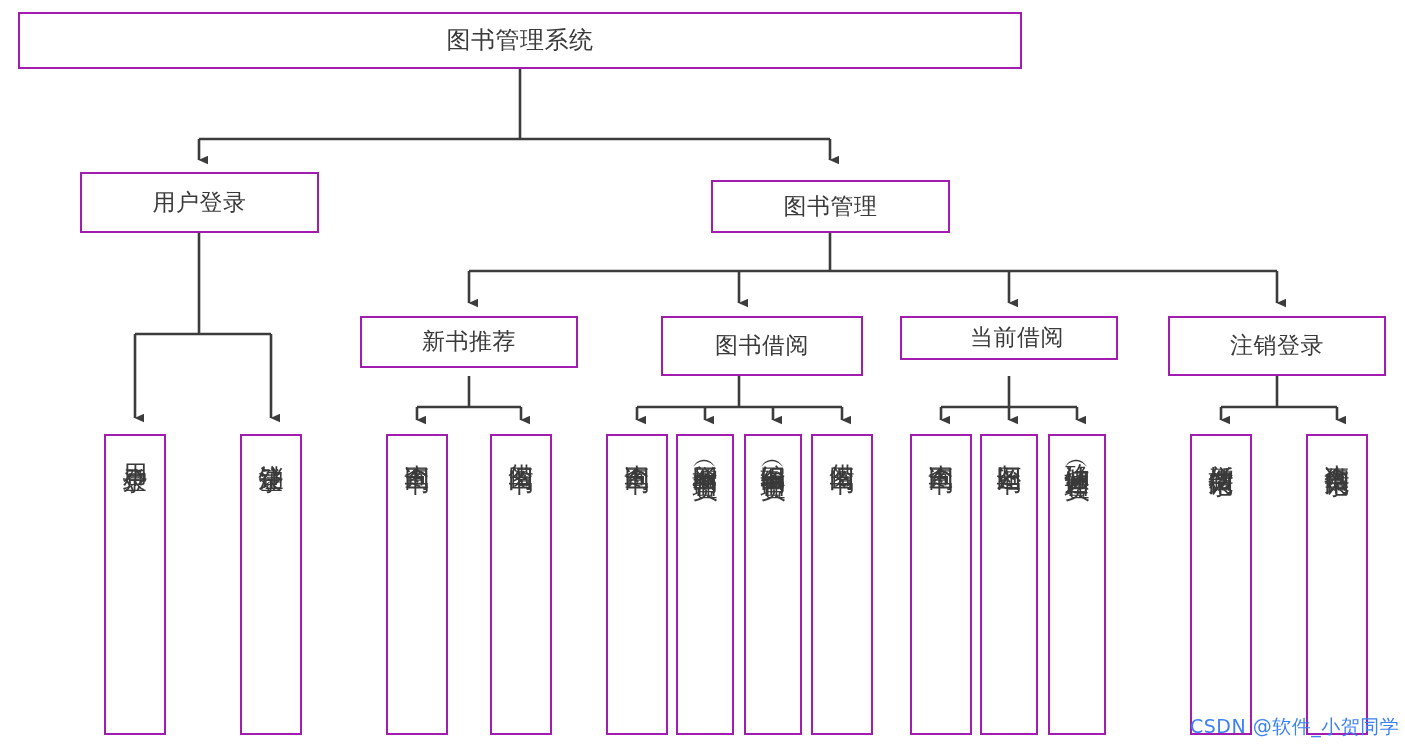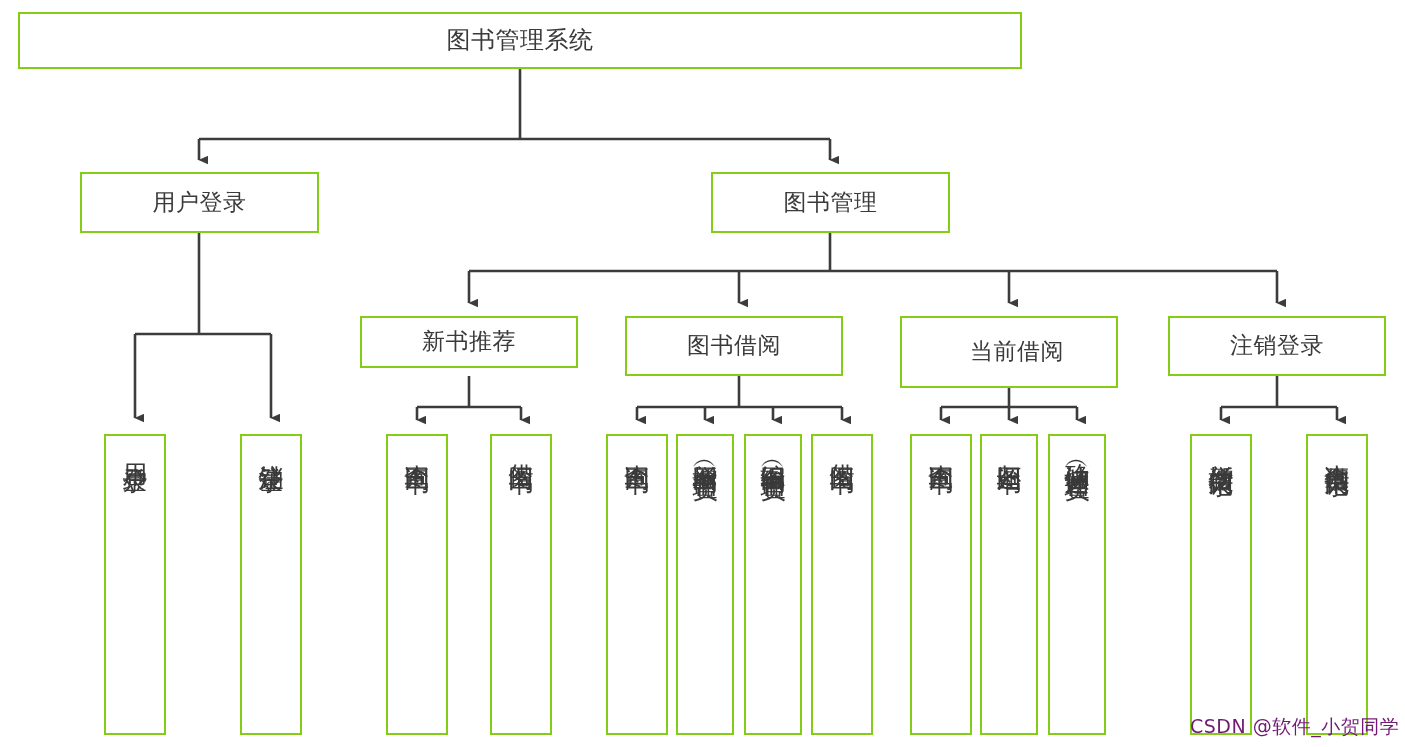--- a/index.html
+++ b/index.html
@@ -23,21 +23,21 @@
     left: 0;
     top: 0;
     width: 1405px;
     height: 747px;
     pointer-events: none;
   }
   .node {
     position: absolute;
     box-sizing: border-box;
     background: #ffffff;
-    border: 2px solid #84cc16;
+    border: 2px solid #a21caf;
     display: flex;
     align-items: center;
     justify-content: center;
     color: #3a3a3a;
     z-index: 2;
   }
   .node-label {
     color: #3a3a3a;
     line-height: 1.18;
     letter-spacing: 0.5px;
@@ -57,21 +57,21 @@
   .node.vertical .node-label {
     writing-mode: vertical-rl;
     text-orientation: upright;
     font-size: 25px;
     line-height: 1.0;
     letter-spacing: 2px;
     text-align: center;
   }
   .watermark {
     position: absolute;
-    color: #701a75;
+    color: #3b82f6;
     font-size: 19px;
     letter-spacing: 0.5px;
     white-space: nowrap;
     z-index: 5;
     font-family: "DejaVu Sans", "Liberation Sans", sans-serif;
   }
 </style>
 </head>
 <body>
 
@@ -127,31 +127,31 @@
     </g>
   </svg>
 
   <div class="node root horizontal" style="left:18px; top:12px; width:1004px; height:57px;">
     <span class="node-label">图书管理系统</span>
   </div>
 
   <div class="node horizontal" style="left:80px; top:172px; width:239px; height:61px;">
     <span class="node-label">用户登录</span>
   </div>
-  <div class="node horizontal" style="left:711px; top:172px; width:239px; height:61px;">
+  <div class="node horizontal" style="left:711px; top:180px; width:239px; height:53px;">
     <span class="node-label">图书管理</span>
   </div>
 
   <div class="node horizontal" style="left:360px; top:316px; width:218px; height:52px;">
     <span class="node-label">新书推荐</span>
   </div>
-  <div class="node horizontal" style="left:625px; top:316px; width:218px; height:60px;">
+  <div class="node horizontal" style="left:661px; top:316px; width:202px; height:60px;">
     <span class="node-label">图书借阅</span>
   </div>
-  <div class="node horizontal" style="left:900px; top:316px; width:218px; height:72px;padding-left:16px;">
+  <div class="node horizontal" style="left:900px; top:316px; width:218px; height:44px;padding-left:16px;">
     <span class="node-label">当前借阅</span>
   </div>
   <div class="node horizontal" style="left:1168px; top:316px; width:218px; height:60px;">
     <span class="node-label">注销登录</span>
   </div>
 
   <div class="node vertical" style="left:104px; top:434px; width:62px; height:301px;">
     <span class="node-label">用户登录</span>
   </div>
   <div class="node vertical" style="left:240px; top:434px; width:62px; height:301px;">

